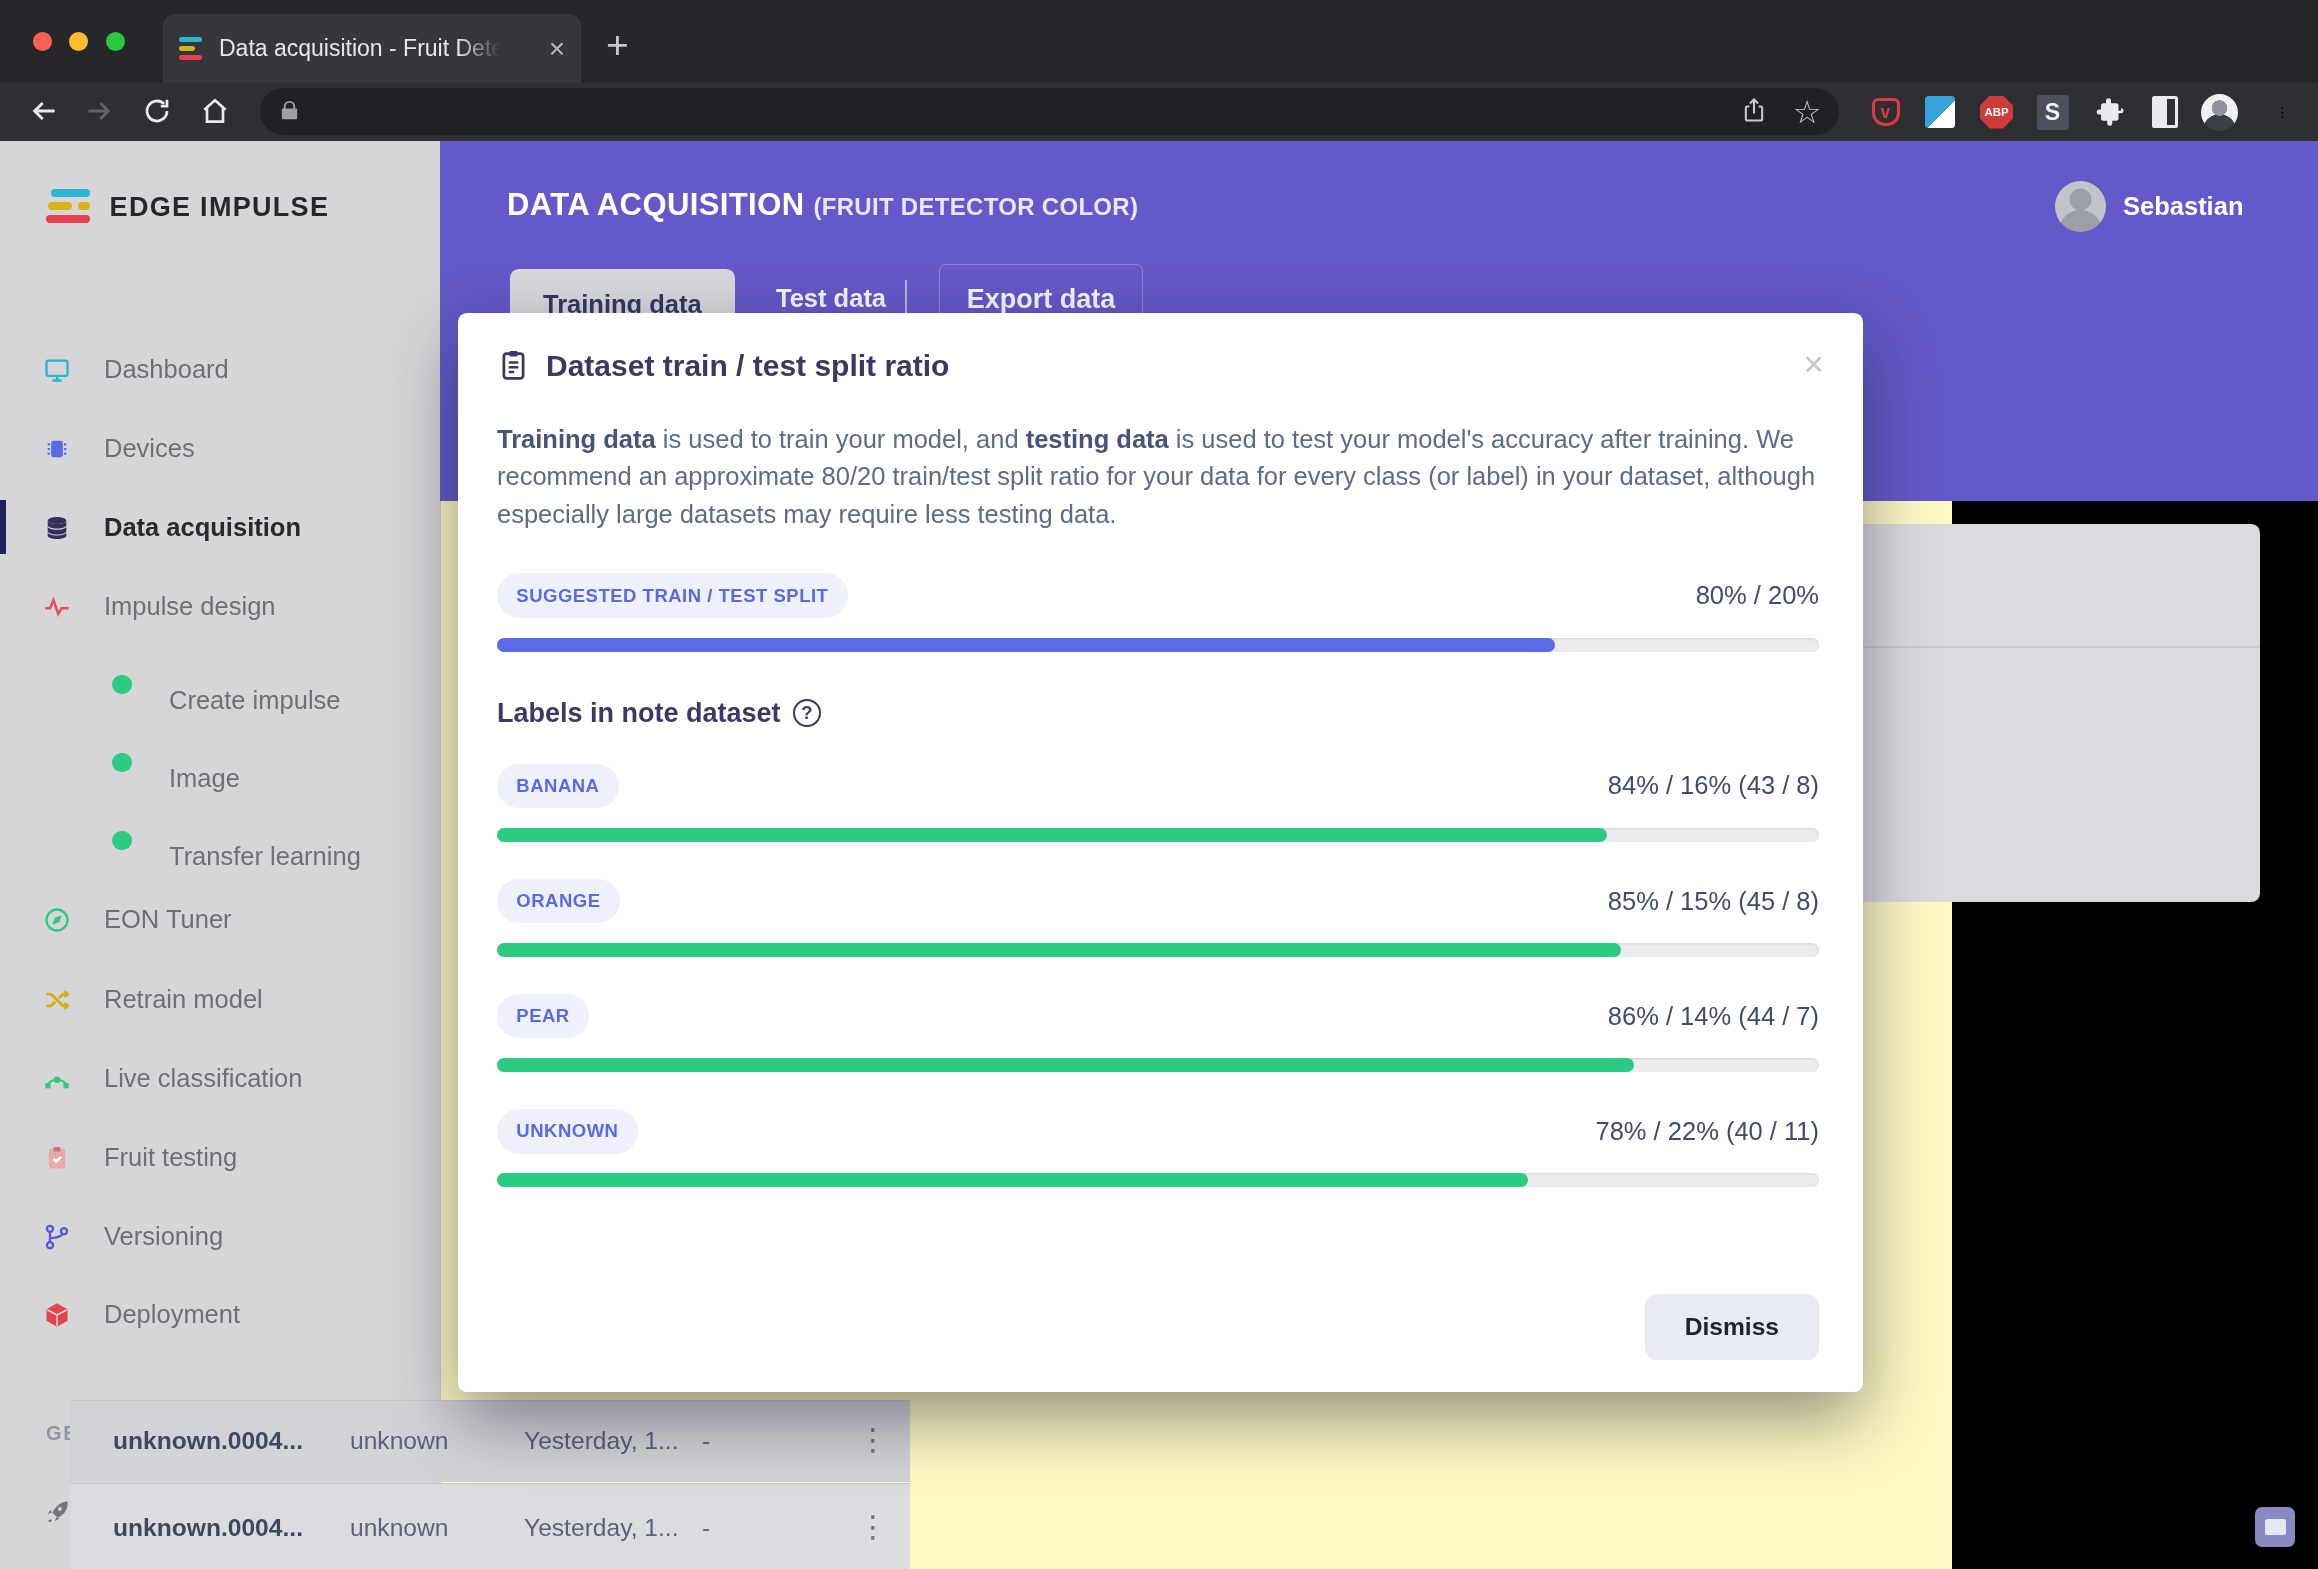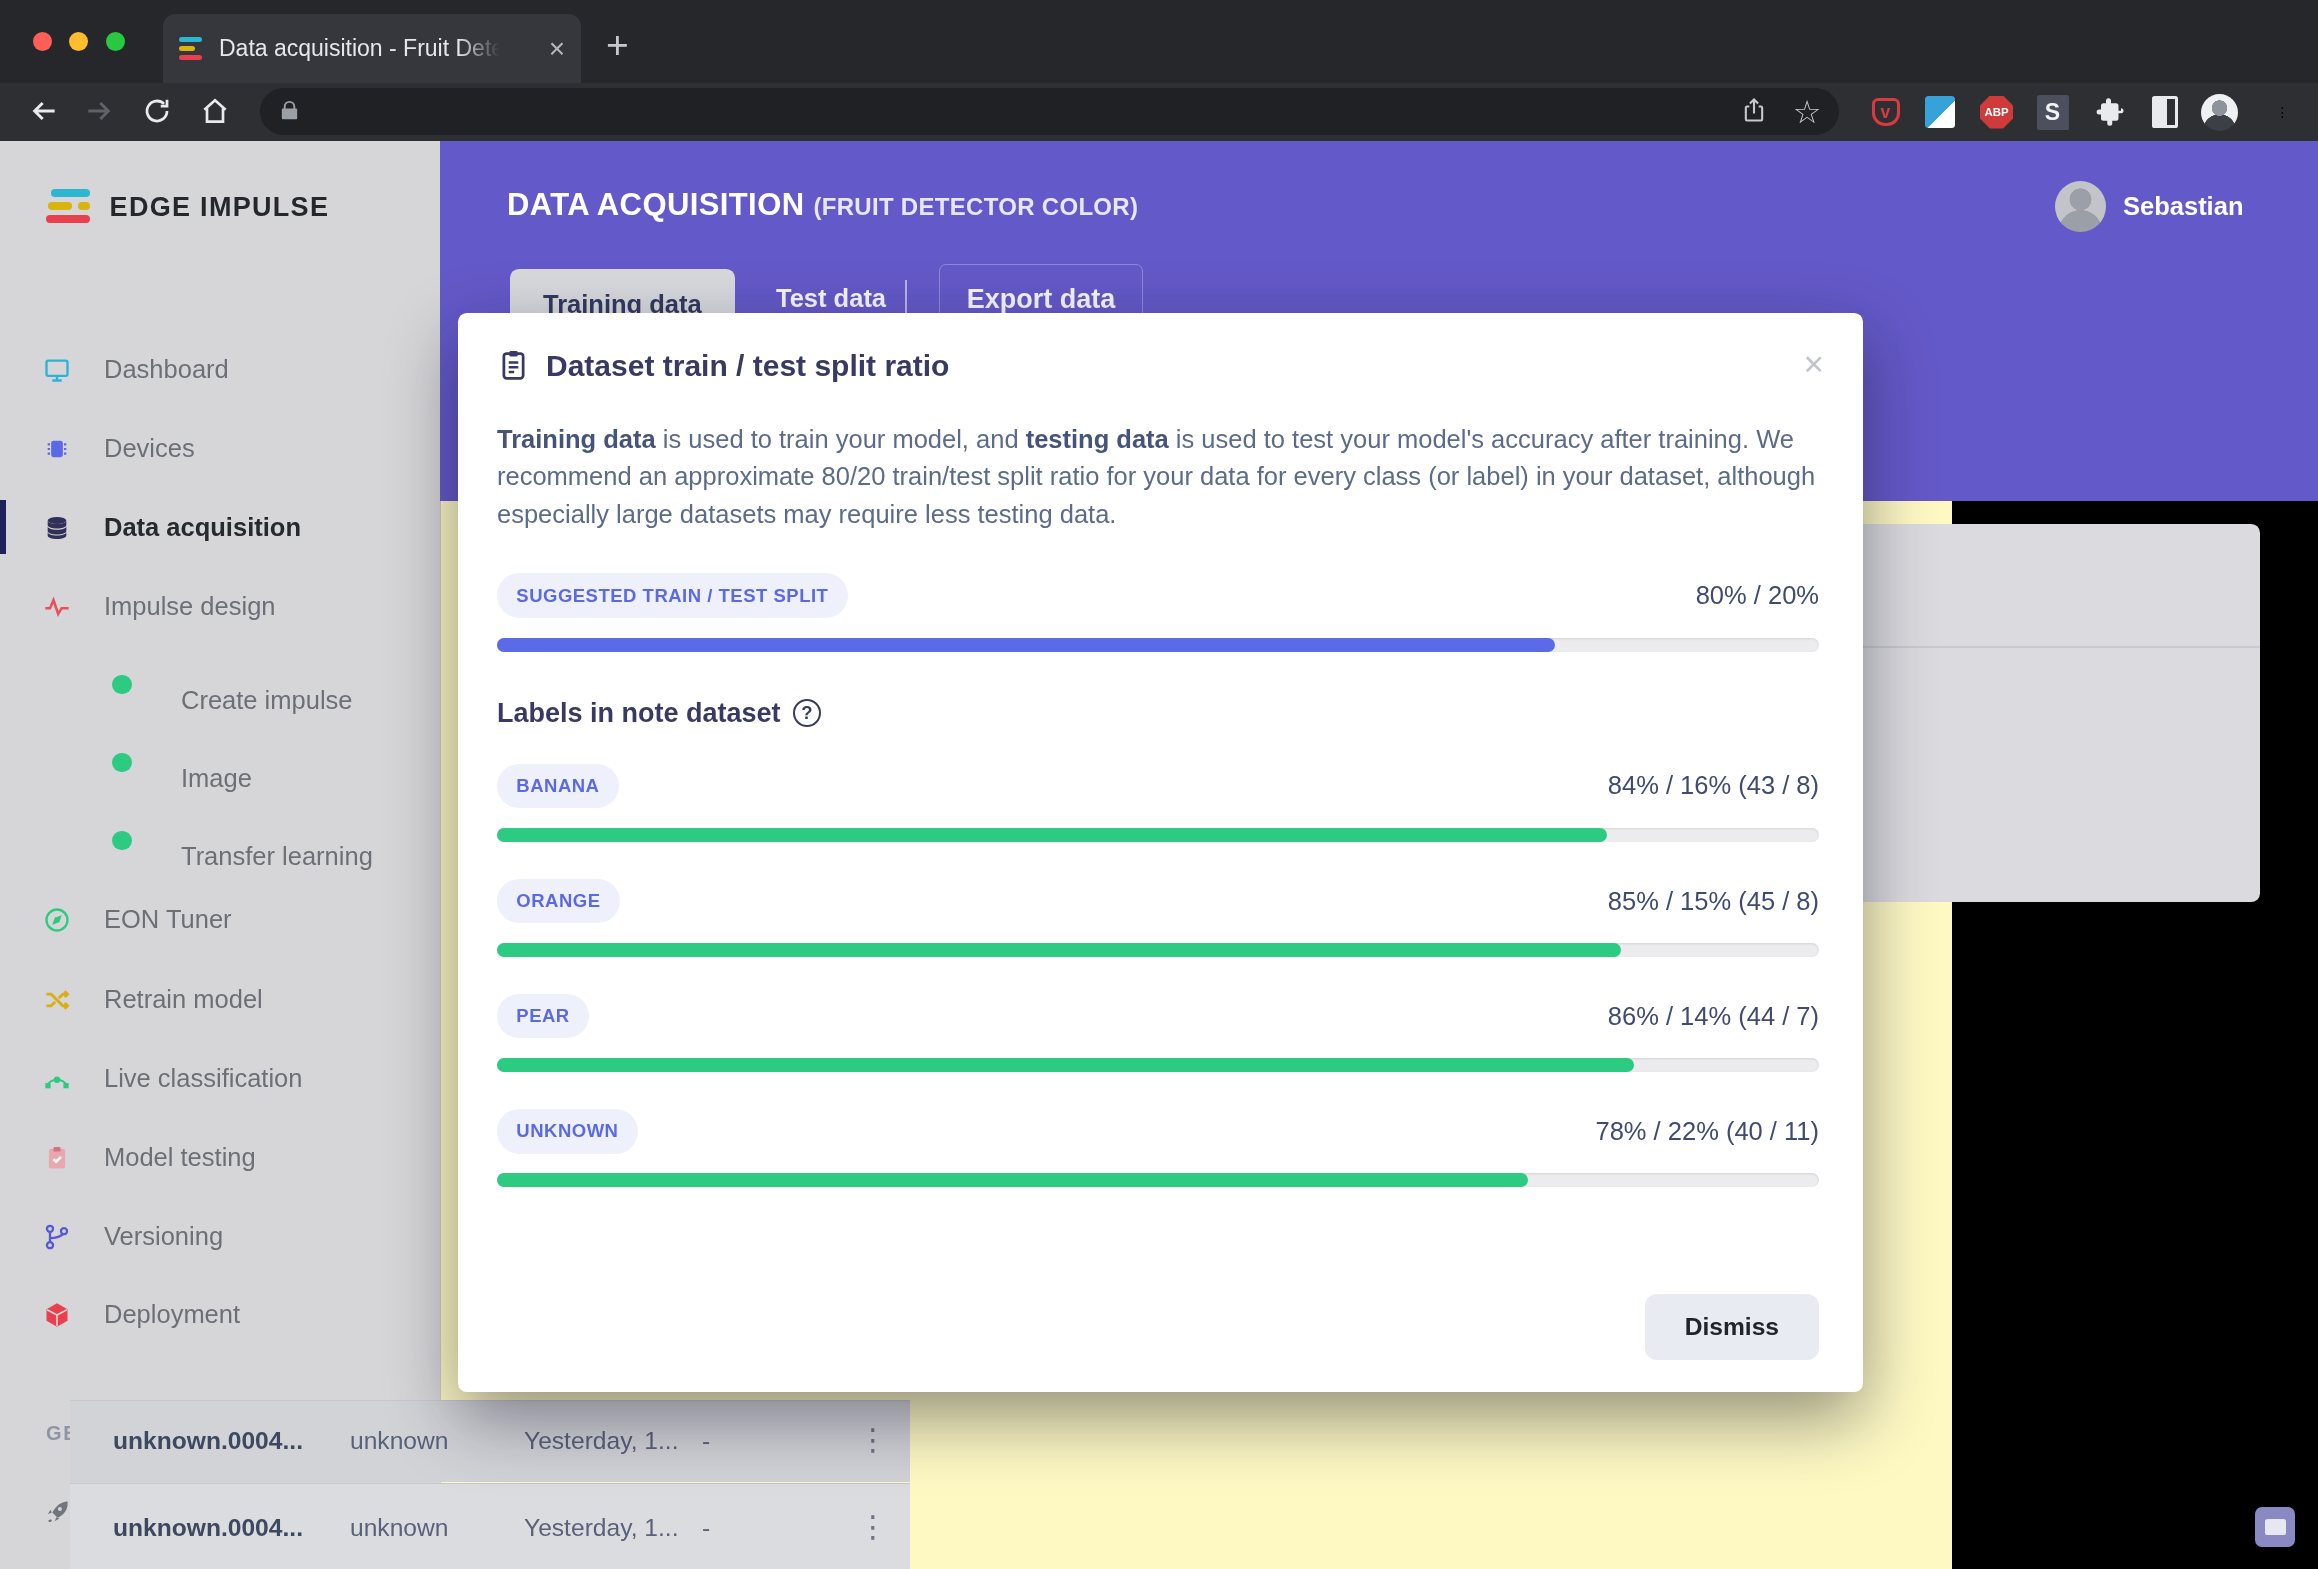--- a/index.html
+++ b/index.html
@@ -36,21 +36,21 @@
   .logo{position:absolute;left:46px;top:46px;display:flex;align-items:center;gap:17.6px;}
   .logomark{width:46px;height:40px;position:relative;}
   .logomark i{position:absolute;border-radius:4.4px;height:8px;display:block;}
   .logotext{font-size:27px;font-weight:800;letter-spacing:1.3px;color:#24272c;}
   .nav-item{position:absolute;left:0;width:100%;height:69px;display:flex;align-items:center;}
   .nav-icon{position:absolute;left:42px;width:30px;height:30px;display:flex;align-items:center;justify-content:center;}
   .nav-label{position:absolute;left:104px;font-size:25.5px;color:#6c7076;}
   .nav-item.active .nav-label{color:#26292e;font-weight:600;}
   .active-bar{position:absolute;left:0;top:7px;width:6.2px;height:54px;background:#1f2258;}
   .nav-item.sub .nav-icon{left:107px;}
-  .nav-item.sub .nav-label{left:181px;margin-top:31px;}
+  .nav-item.sub .nav-label{left:169px;margin-top:31px;}
   .greendot{width:19.3px;height:19.3px;border-radius:50%;background:#2dcb81;}
   .section-h{position:absolute;left:46px;font-size:20px;font-weight:700;letter-spacing:1.8px;color:#8e95a3;}
 
   
   .pheader{position:absolute;left:440px;top:0;width:1878px;height:360px;background:#6459c8;}
   .ph-title{position:absolute;left:67px;top:46px;color:#fff;font-size:31px;font-weight:800;letter-spacing:0.4px;}
   .ph-sub{font-size:24px;font-weight:600;color:rgba(255,255,255,.85);letter-spacing:0.3px;}
   .avatar{position:absolute;left:1615px;top:40px;width:51px;height:51px;border-radius:50%;
       background:radial-gradient(circle at 50% 36%, #9ba0a8 0 26%, transparent 27%),
                  radial-gradient(circle at 50% 100%, #9ba0a8 0 38%, transparent 39%),#c3c4ca;}
@@ -304,21 +304,21 @@
       <span class="nav-label">Live classification</span>
     </div>
     <div class="nav-item" style="top:982px;">
       <span class="nav-icon">
           <svg width="28" height="28" viewBox="0 0 24 24" fill="none" stroke="#e2838d" stroke-width="2">
             <rect x="5" y="4" width="14" height="17" rx="2" fill="#e9a7ae" stroke="none"></rect>
             <rect x="9" y="2.5" width="6" height="4" rx="1" fill="#d3737e" stroke="none"></rect>
             <path d="M9 13l2.2 2.2L15.5 11" stroke="#fff" stroke-width="2.2"></path>
           </svg>
         </span>
-      <span class="nav-label">Model testing</span>
+      <span class="nav-label">Fruit testing</span>
     </div>
     <div class="nav-item" style="top:1061px;">
       <span class="nav-icon">
           <svg width="28" height="28" viewBox="0 0 24 24" fill="none" stroke="#5558d8" stroke-width="2">
             <circle cx="6" cy="5" r="2.6"></circle>
             <circle cx="6" cy="19" r="2.6"></circle>
             <circle cx="18" cy="7" r="2.6"></circle>
             <path d="M6 7.6v8.8M6 13c7 0 9.5-2 11.5-3.7"></path>
           </svg>
         </span>

